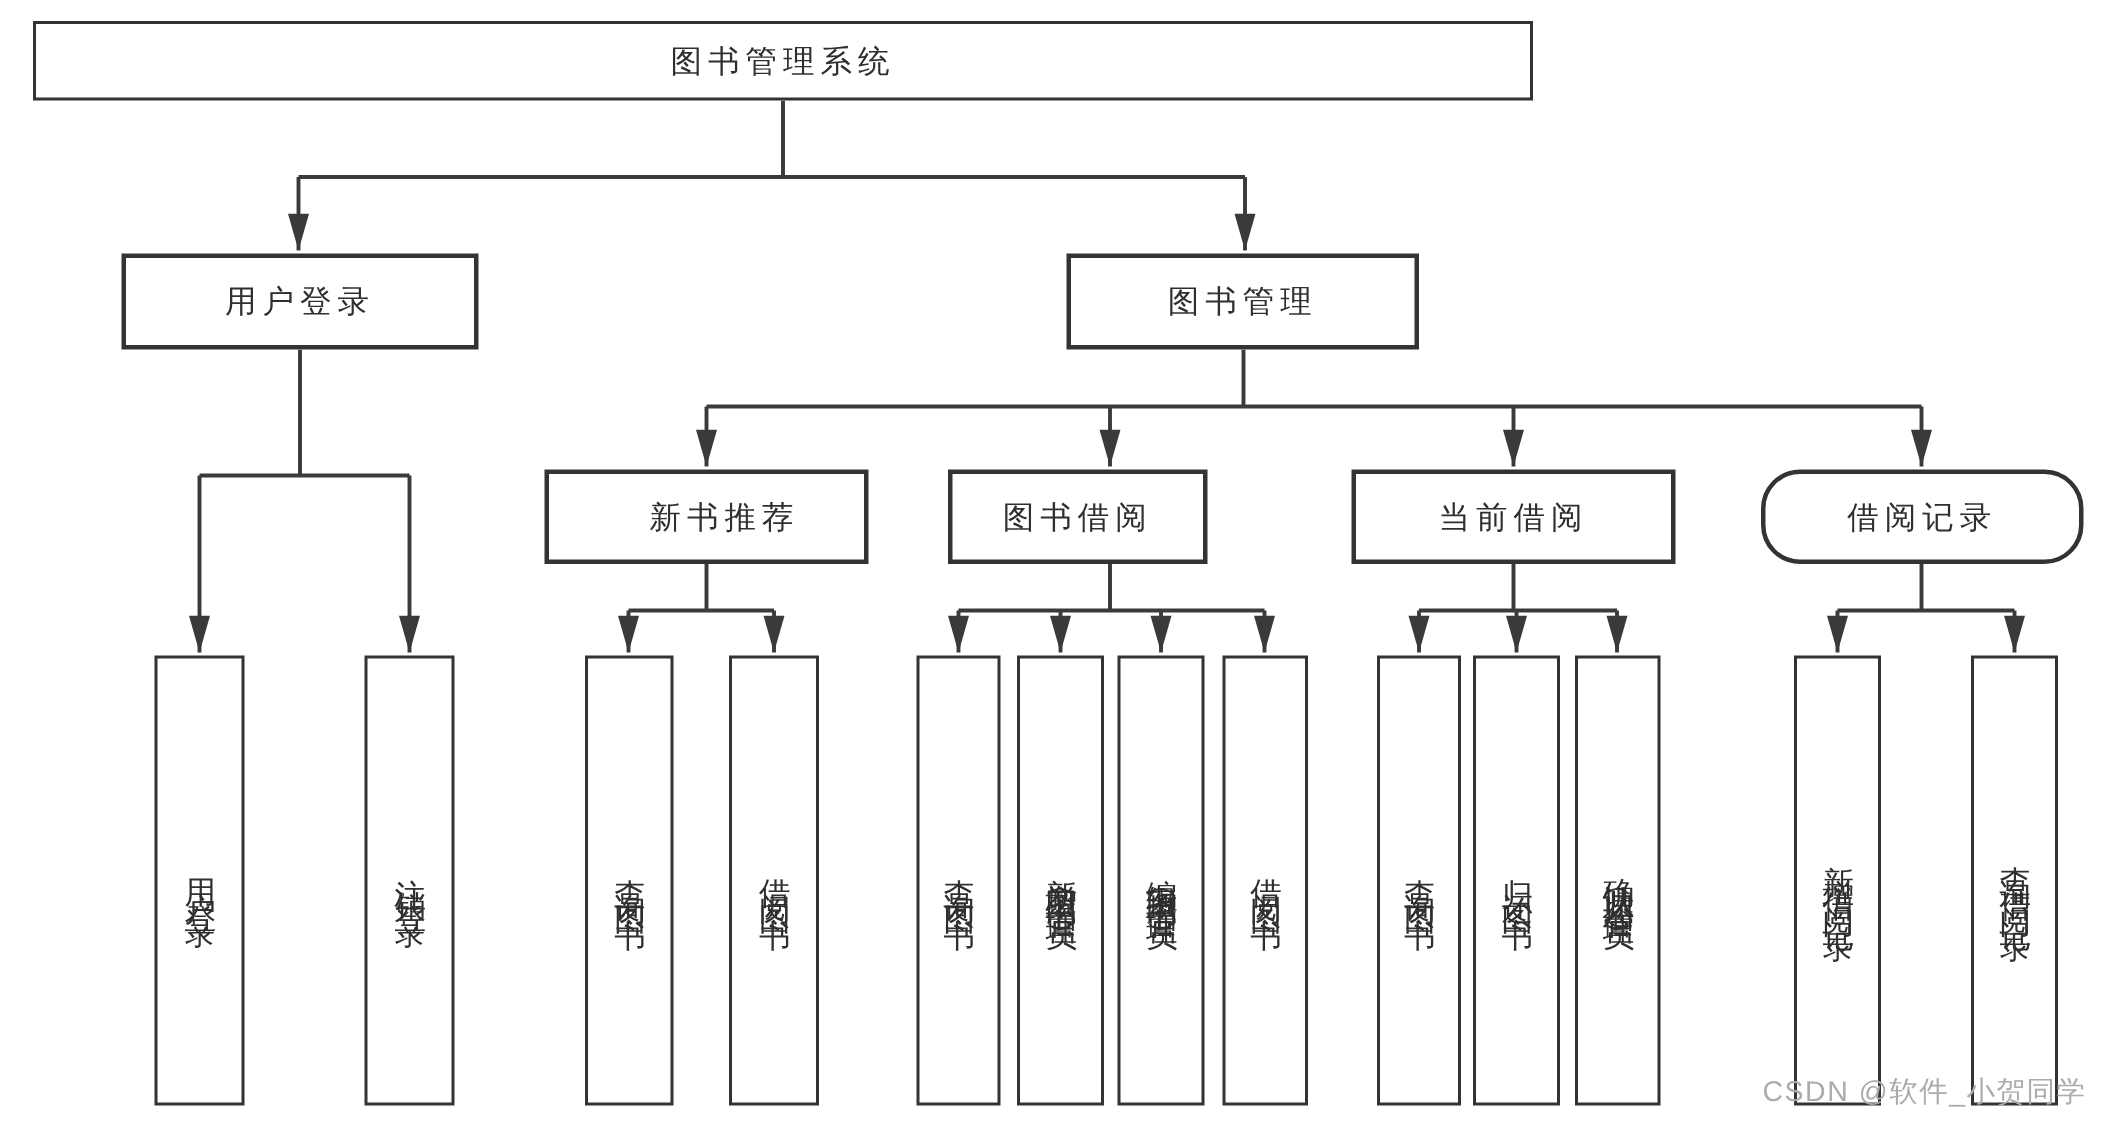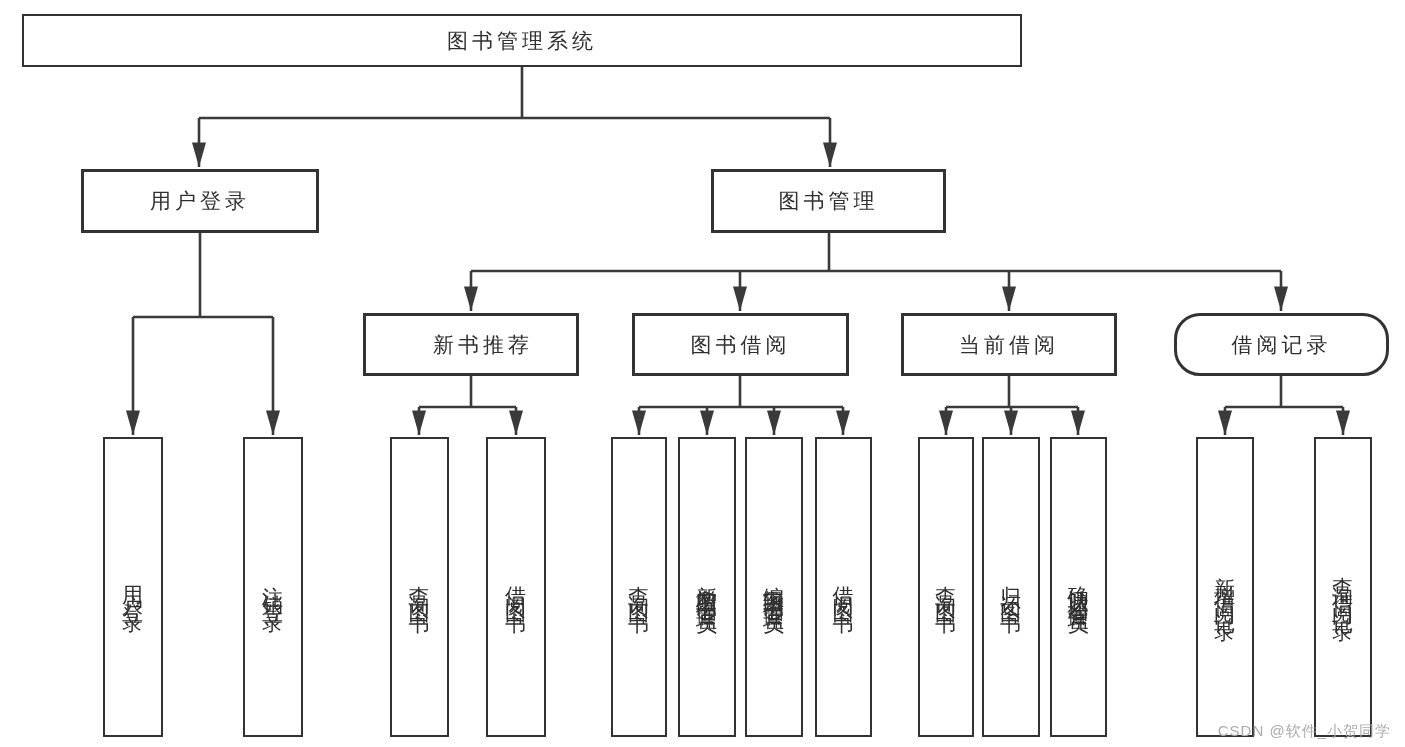--- a/index.html
+++ b/index.html
@@ -20,21 +20,21 @@
   .node .lbl{font-size:21px;letter-spacing:4px;white-space:nowrap;}
   .node.root{border-width:2.5px;}
   .node.leaf{border-width:2.5px;}
   .node.leaf .lbl{
     writing-mode:vertical-rl;text-orientation:mixed;
     font-size:21px;letter-spacing:9px;line-height:1;
   }
   .node.leaf .lbl.tight{letter-spacing:4px;}
   .watermark{
     position:absolute;right:14px;bottom:6px;z-index:10;
-    font-size:15px;color:var(--watermark);letter-spacing:1px;
+    font-size:19px;color:var(--watermark);letter-spacing:1px;
   }
 </style>
 </head>
 <body>
 
 <div class="canvas">
 
   <svg class="connectors" viewBox="0 0 1405 747" xmlns="http://www.w3.org/2000/svg">
     <defs>
       <marker id="ah" viewBox="0 0 26 16" refX="25" refY="8" markerWidth="26" markerHeight="16" markerUnits="userSpaceOnUse" orient="auto">
@@ -85,21 +85,21 @@
   <div class="node" style="left:81px;top:169px;width:238px;height:64px;">
     <span class="lbl">用户登录</span>
   </div>
   <div class="node" style="left:711px;top:169px;width:235px;height:64px;">
     <span class="lbl">图书管理</span>
   </div>
 
   <div class="node" style="left:363px;top:313px;width:216px;height:63px;padding-left:24px;">
     <span class="lbl">新书推荐</span>
   </div>
-  <div class="node" style="left:632px;top:313px;width:217px;height:63px;">
+  <div class="node" style="left:632px;top:313px;width:173px;height:63px;">
     <span class="lbl">图书借阅</span>
   </div>
   <div class="node" style="left:901px;top:313px;width:216px;height:63px;">
     <span class="lbl">当前借阅</span>
   </div>
   <div class="node" style="left:1174px;top:313px;width:215px;height:63px;border-radius:26px;">
     <span class="lbl">借阅记录</span>
   </div>
 
   <div class="node leaf" style="left:103px;top:437px;width:60px;height:300px;">

